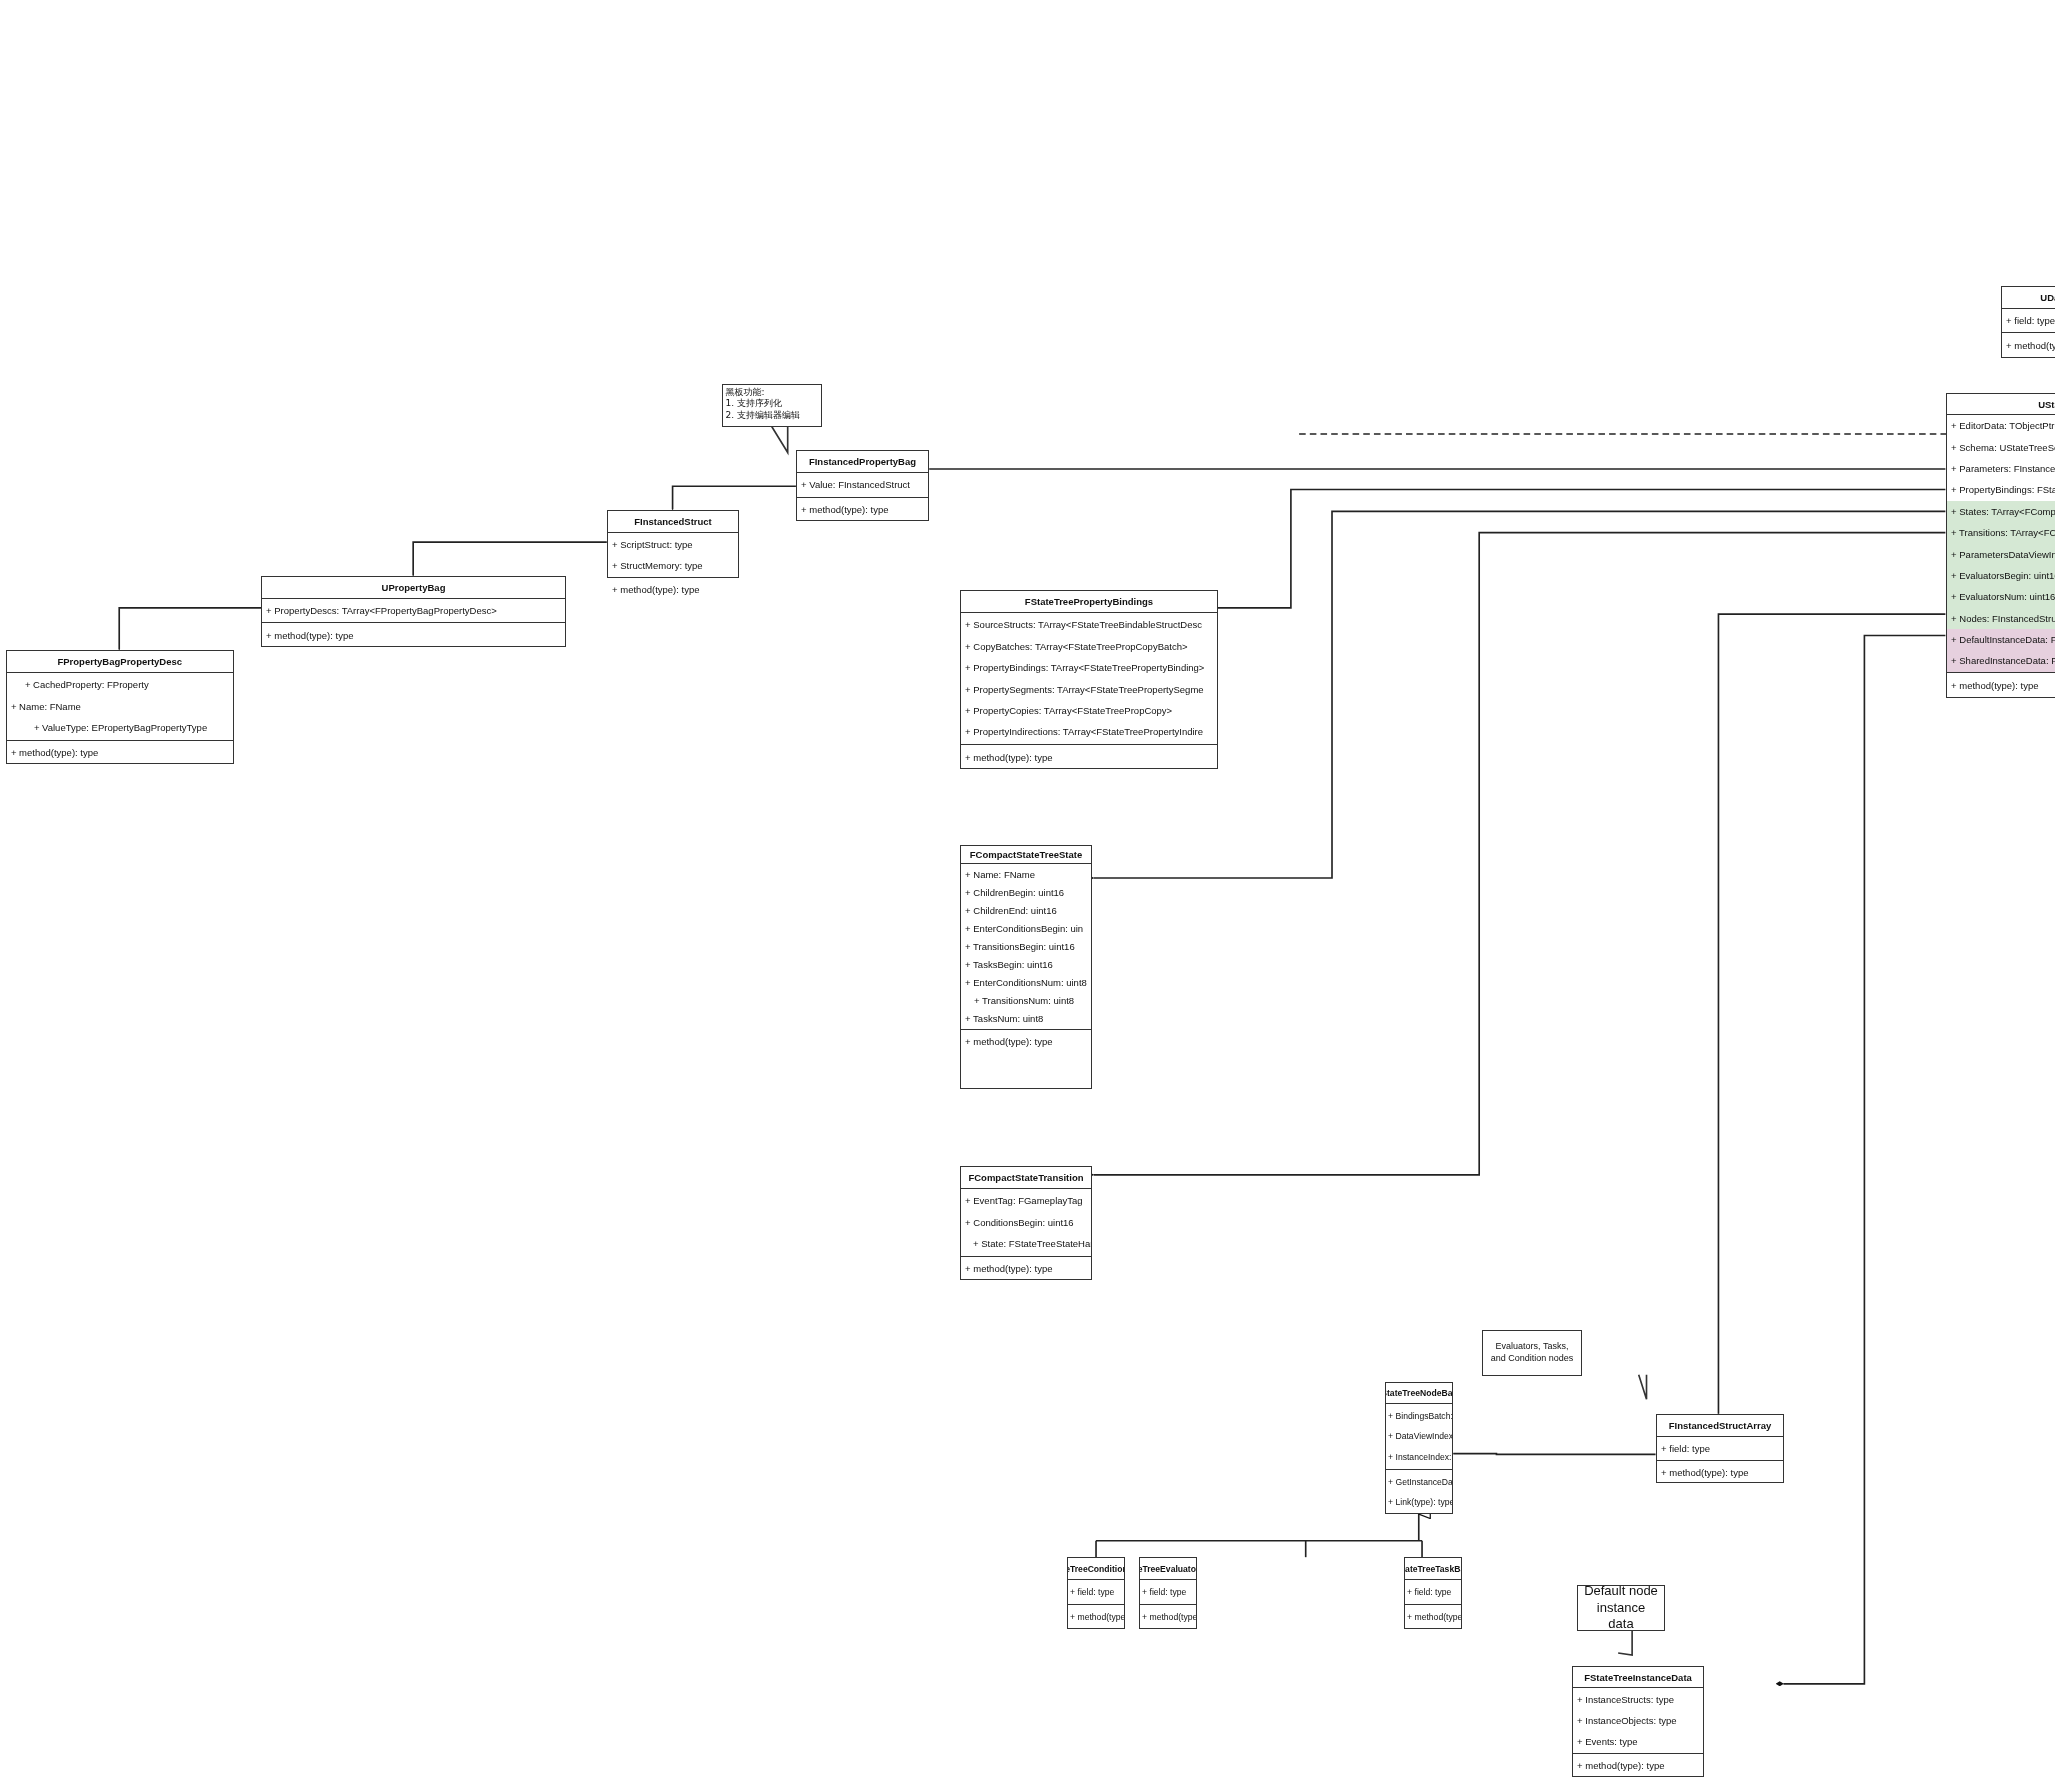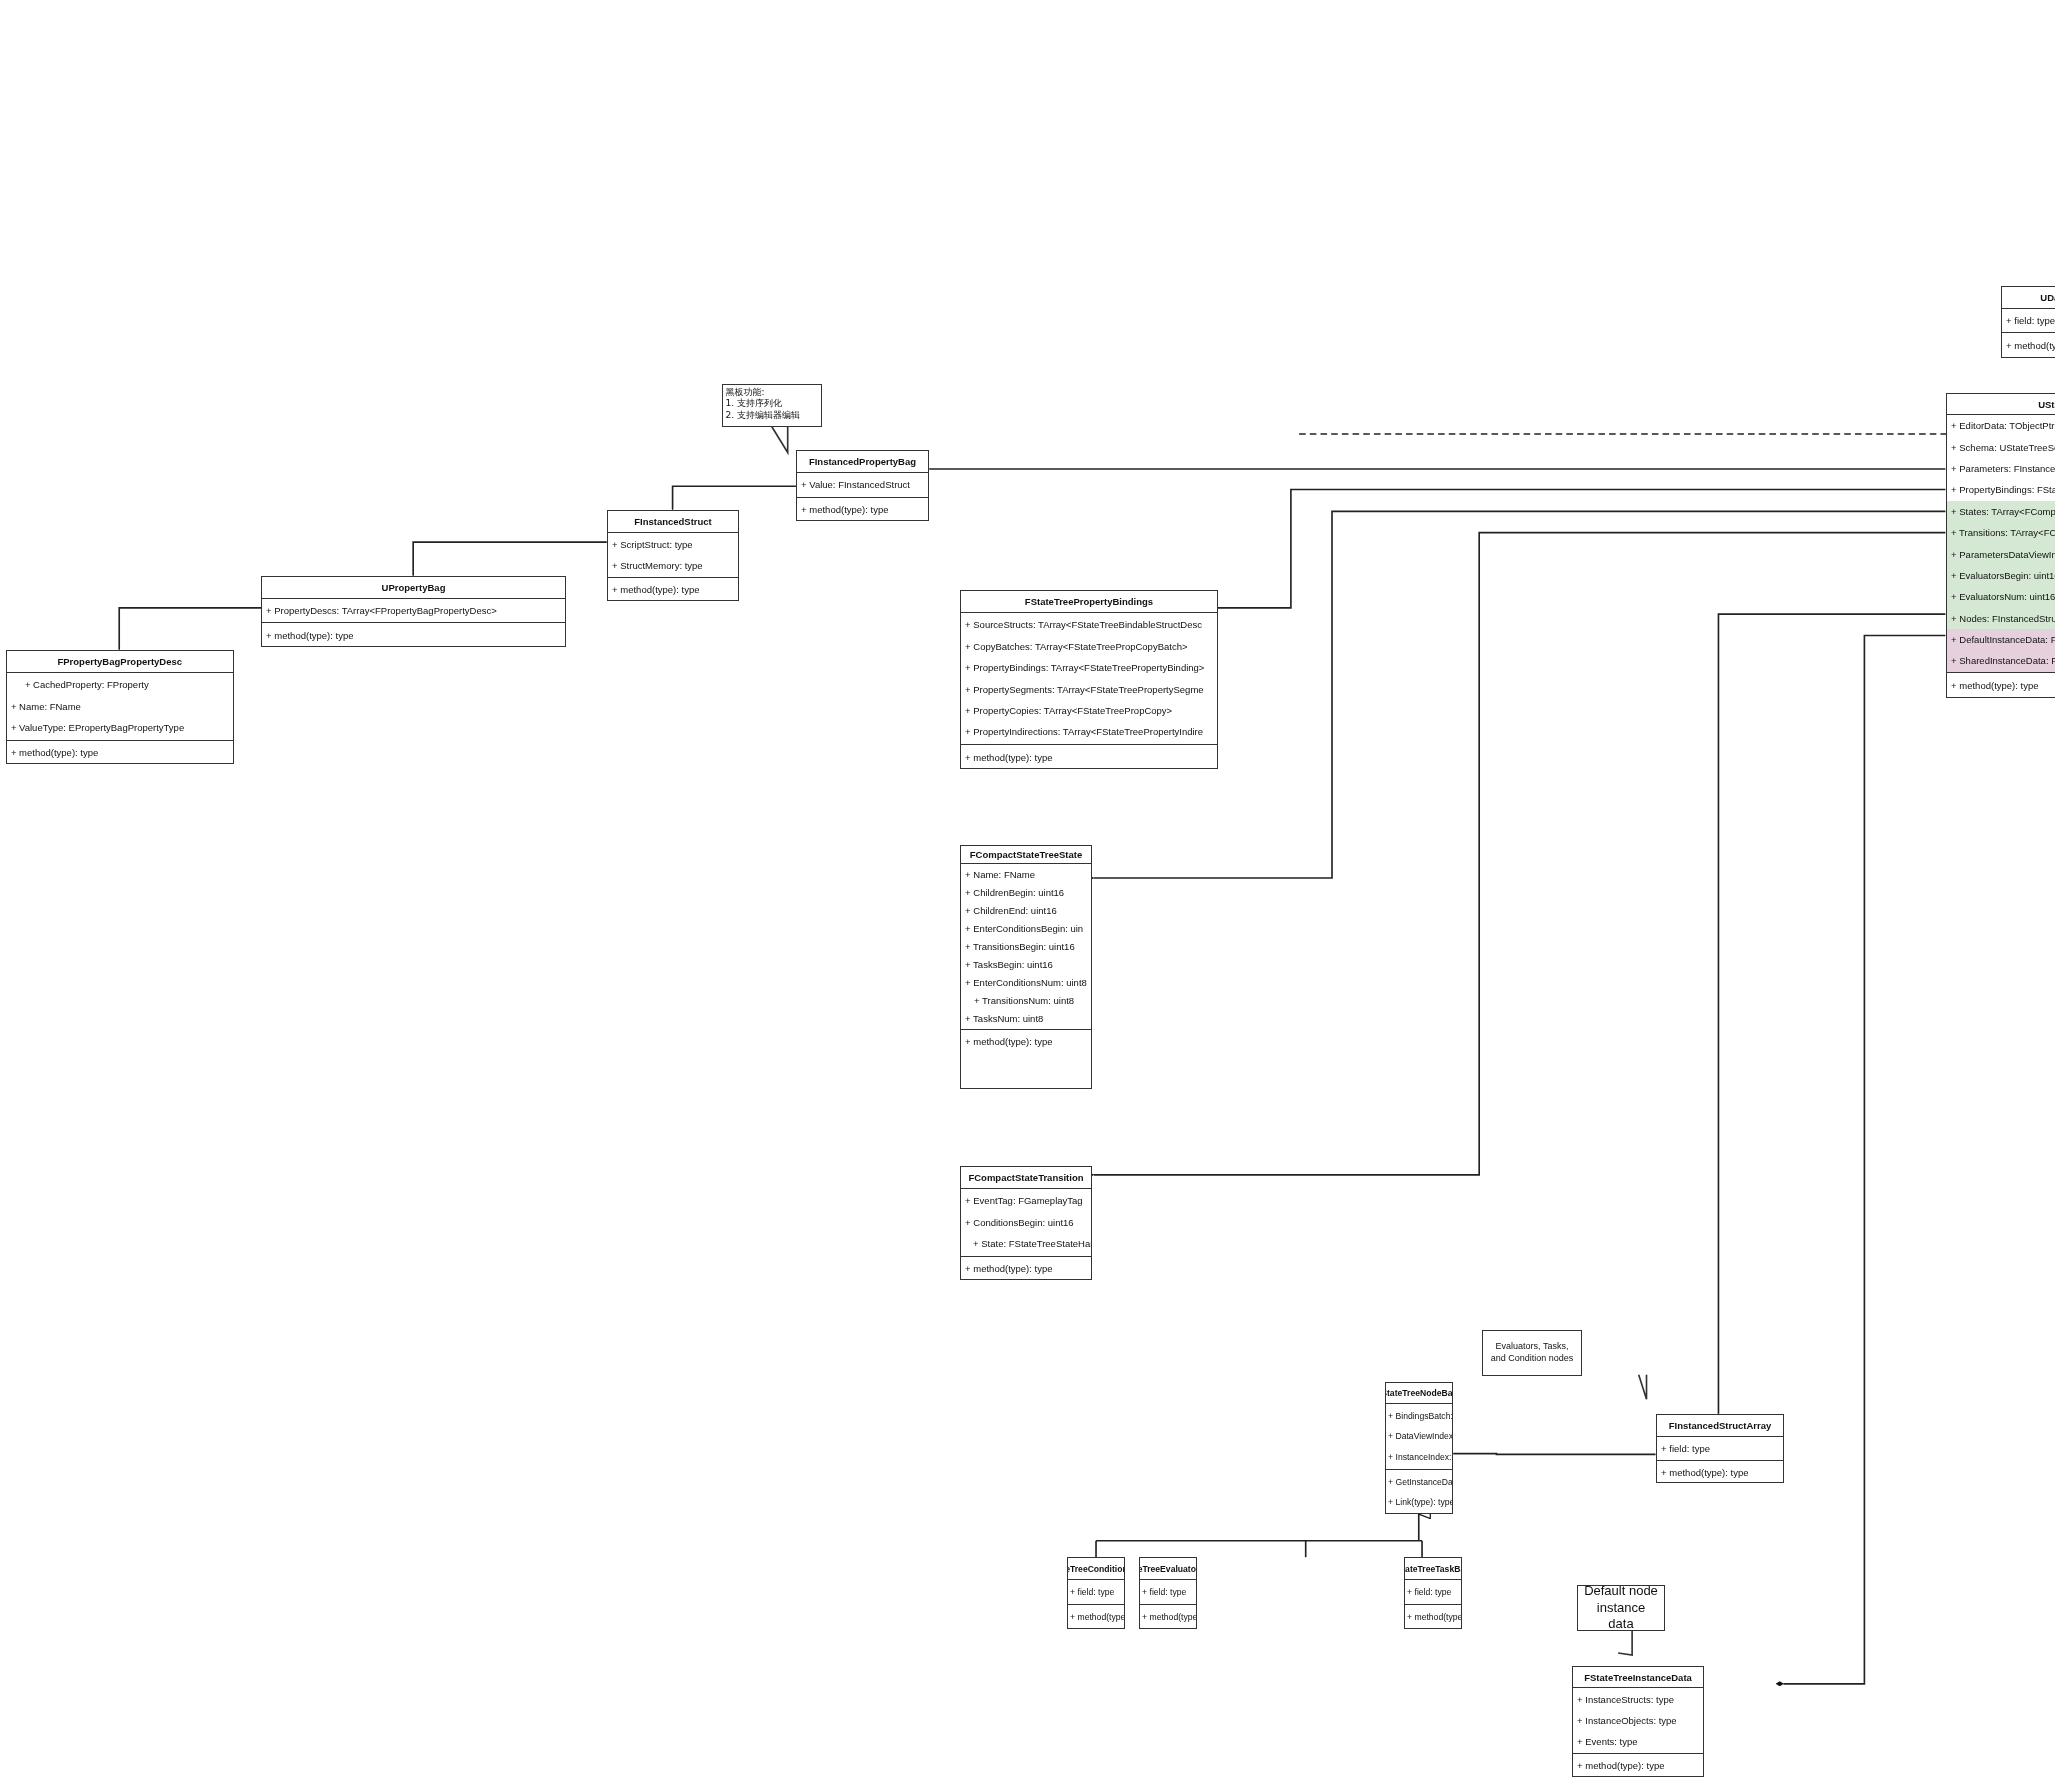--- a/index.html
+++ b/index.html
@@ -120,21 +120,21 @@
 <div class="cls" style="left:796px;top:450px;width:133px;height:71px;">
   <div class="title" style="height:20.6px;">FInstancedPropertyBag</div>
   <div class="section">
     <div class="row" style="height:21.4px;">+ Value: FInstancedStruct</div>
   </div>
   <div class="section">
     <div class="row" style="height:20px;">+ method(type): type</div>
   </div>
 </div>
 
-<div class="cls" style="left:607px;top:510px;width:132px;height:91px;">
+<div class="cls" style="left:607px;top:510px;width:132px;height:68px;">
   <div class="title" style="height:20.6px;">FInstancedStruct</div>
   <div class="section">
     <div class="row" style="height:20.6px;">+ ScriptStruct: type</div>
     <div class="row" style="height:20.6px;">+ StructMemory: type</div>
   </div>
   <div class="section">
     <div class="row" style="height:20.6px;">+ method(type): type</div>
   </div>
 </div>
 
@@ -146,21 +146,21 @@
   <div class="section">
     <div class="row" style="height:20.6px;">+ method(type): type</div>
   </div>
 </div>
 
 <div class="cls" style="left:5.8px;top:650px;width:228px;height:114px;">
   <div class="title" style="height:20.6px;">FPropertyBagPropertyDesc</div>
   <div class="section">
     <div class="row" style="height:21.4px;margin-left:14px;">+ CachedProperty: FProperty</div>
     <div class="row" style="height:21.4px;">+ Name: FName</div>
-    <div class="row" style="height:21.4px;">+ ValueType: EPropertyBagPropertyType</div>
+    <div class="row" style="height:21.4px;margin-left:23px;">+ ValueType: EPropertyBagPropertyType</div>
   </div>
   <div class="section">
     <div class="row" style="height:20.6px;">+ method(type): type</div>
   </div>
 </div>
 
 <div class="cls" style="left:960px;top:590px;width:258px;height:179px;">
   <div class="title" style="height:20.6px;">FStateTreePropertyBindings</div>
   <div class="section">
     <div class="row" style="height:21.4px;">+ SourceStructs: TArray&lt;FStateTreeBindableStructDesc</div>

